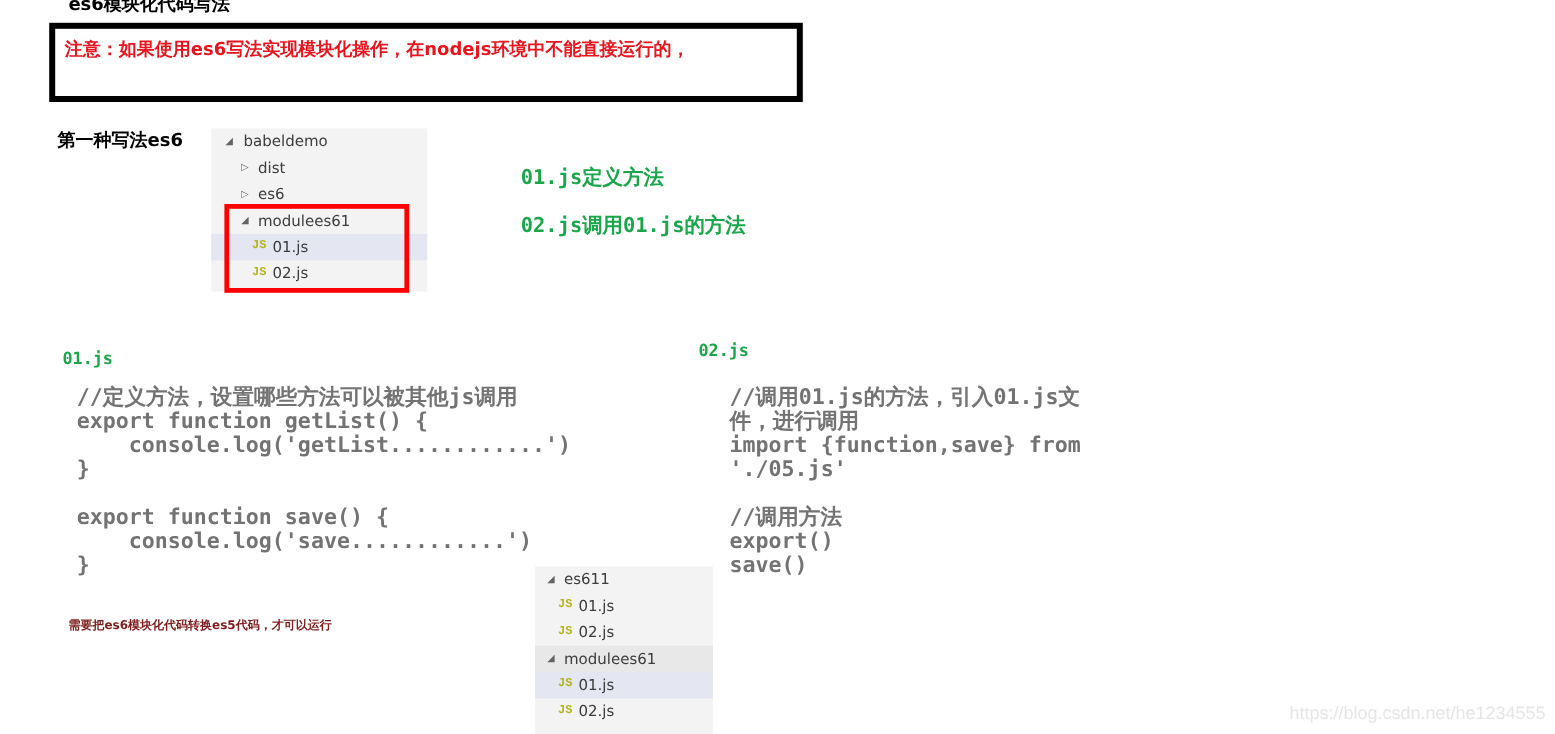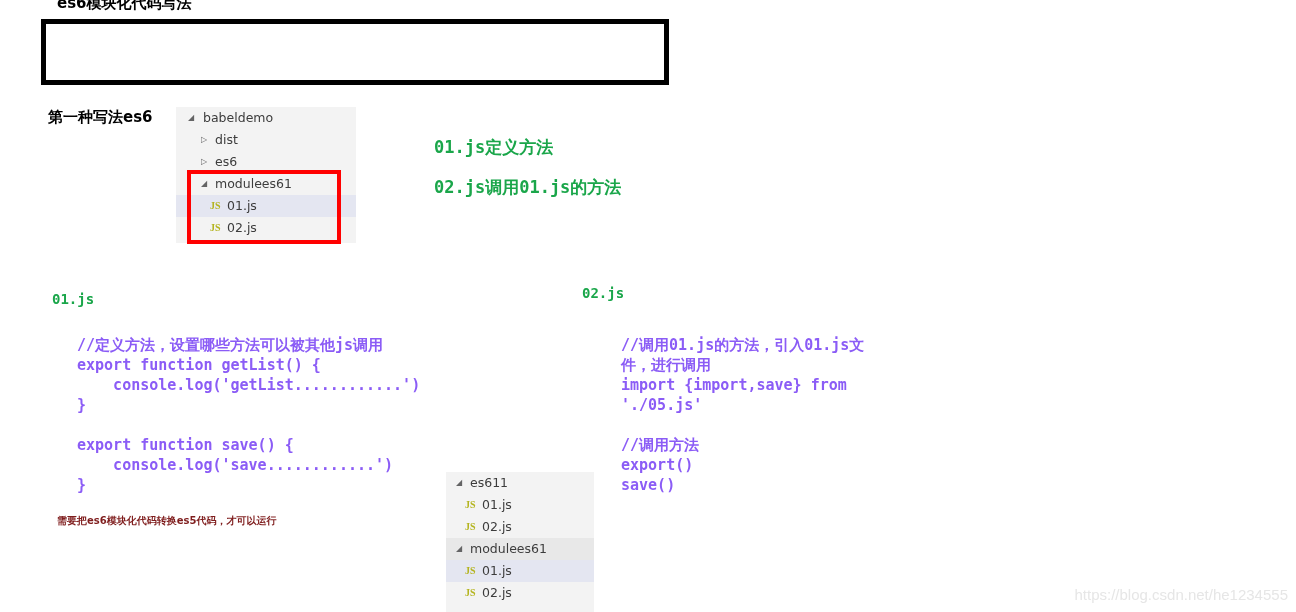--- a/index.html
+++ b/index.html
@@ -76,21 +76,21 @@
     .tree-label {
       position: absolute;
       top: 0;
     }
     .js-icon {
       position: absolute;
       top: 0;
       font-size: 10px;
       font-weight: bold;
       color: #b4b41e;
-      font-family: Liberation Serif, serif;
+      font-family: Liberation Mono, monospace;
     }
 
     .tree1 { left: 176px; top: 107px; width: 180px; height: 136px; }
     .tree2 { left: 446px; top: 472px; width: 148px; height: 140px; }
 
     .red-box {
       left: 187px; top: 170px;
       width: 146px; height: 66px;
       border: 4px solid #ff0000;
       pointer-events: none;
@@ -111,26 +111,26 @@
       font-weight: bold;
       color: #1aa64a;
       font-family: "DejaVu Sans Mono", "Liberation Mono", monospace;
       white-space: nowrap;
     }
     .file-title.f1 { left: 52px; top: 291px; }
     .file-title.f2 { left: 582px; top: 285px; }
 
     .code {
       font-family: "DejaVu Sans Mono", "Liberation Mono", monospace;
-      font-size: 15px;
-      font-weight: bold;
-      color: #8b5cf6;
+      font-size: 18px;
+      font-weight: bold;
+      color: #737373;
       line-height: 20px;
       white-space: pre;
-      margin: 13px;
+      margin: 0;
     }
     .code.c1 { left: 64px; top: 322px; }
     .code.c2 { left: 608px; top: 322px; }
 
     .bottom-note {
       left: 57px; top: 514px;
       font-size: 10px;
       font-weight: bold;
       color: #7f1d1d;
       white-space: nowrap;
@@ -143,20 +143,21 @@
       color: #e6e6e6;
       white-space: nowrap;
     }
   </style>
 </head>
 <body>
 
 <div class="abs top-heading">es6模块化代码写法</div>
 
 <div class="abs notice-box">
+  <div class="notice-line l1">注意：如果使用es6写法实现模块化操作，在nodejs环境中不能直接运行的，</div>
 </div>
 
 <div class="abs section-label">第一种写法es6</div>
 
 <div class="abs tree tree1">
   <div class="tree-row" style="top:0px">
     <span class="twisty" style="left:12px">◢</span>
     <span class="tree-label" style="left:27px">babeldemo</span>
   </div>
   <div class="tree-row" style="top:22px">
@@ -192,21 +193,21 @@
 <span>    console.log('getList............')</span>
 <span>}</span>
 <span></span>
 <span>export function save() {</span>
 <span>    console.log('save............')</span>
 <span>}</span></pre>
 
 <div class="abs file-title f2">02.js</div>
 <pre class="abs code c2"><span>//调用01.js的方法，引入01.js文</span>
 <span>件，进行调用</span>
-<span>import {import,save} from</span>
+<span>import {function,save} from</span>
 <span>'./05.js'</span>
 <span></span>
 <span>//调用方法</span>
 <span>export()</span>
 <span>save()</span></pre>
 
 <div class="abs bottom-note">需要把es6模块化代码转换es5代码，才可以运行</div>
 
 <div class="abs tree tree2">
   <div class="tree-row" style="top:0px">

